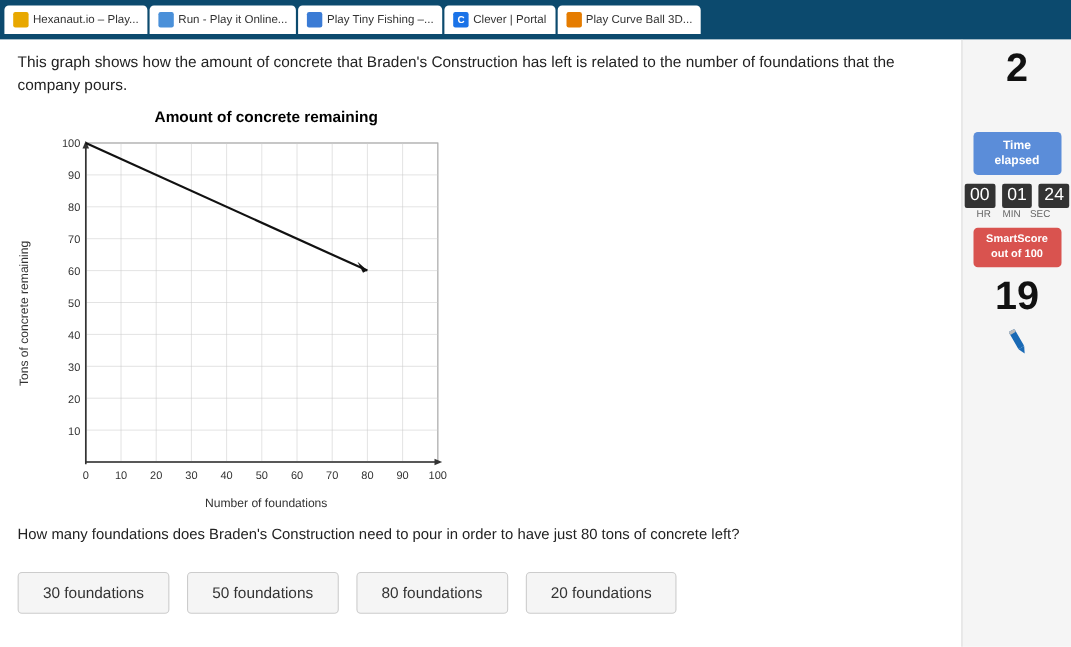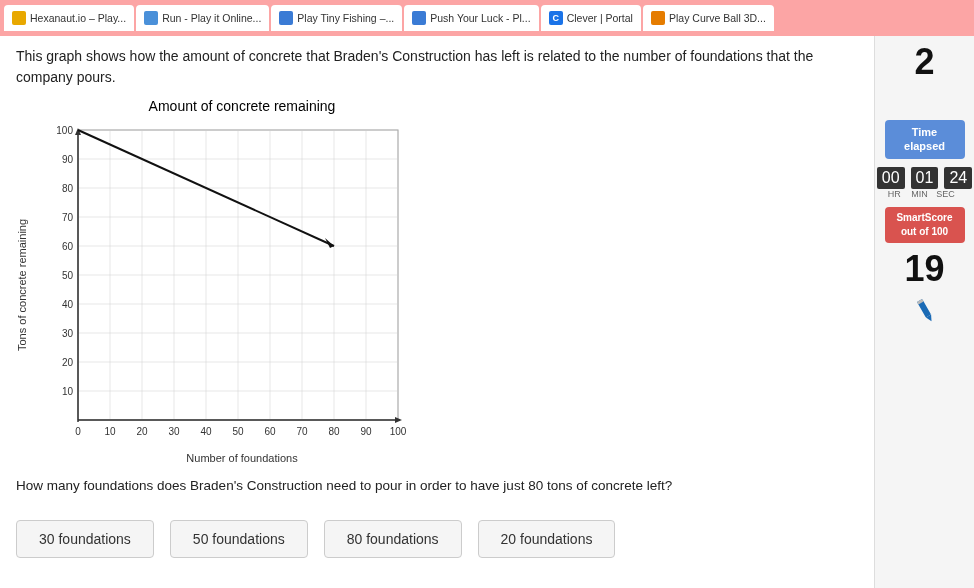--- a/index.html
+++ b/index.html
@@ -7,21 +7,21 @@
       font-family: Arial, sans-serif;
       background: #fff;
       width: 974px;
       height: 588px;
       overflow: hidden;
       position: relative;
     }
 
     
     .tabs-bar {
-      background: #fca5a5;
+      background: #0c4a6e;
       display: flex;
       align-items: center;
       height: 36px;
       padding: 0 4px;
       font-size: 11px;
       gap: 2px;
     }
     .tab-item {
       display: flex;
       align-items: center;
@@ -77,21 +77,21 @@
 
     
     .graph-container {
       display: flex;
       justify-content: flex-start;
       margin-bottom: 12px;
     }
 
     .graph-title {
       font-size: 14px;
-      font-weight: normal;
+      font-weight: bold;
       text-align: center;
       margin-bottom: 6px;
       margin-left: 50px;
     }
 
     .graph-wrapper {
       position: relative;
       display: flex;
       flex-direction: column;
     }
@@ -257,24 +257,20 @@
     <div class="tab-favicon tab-icon-hex"></div>
     <span class="tab-label">Hexanaut.io – Play...</span>
   </div>
   <div class="tab-item">
     <div class="tab-favicon tab-icon-run"></div>
     <span class="tab-label">Run - Play it Online...</span>
   </div>
   <div class="tab-item">
     <div class="tab-favicon tab-icon-fish"></div>
     <span class="tab-label">Play Tiny Fishing –...</span>
-  </div>
-  <div class="tab-item">
-    <div class="tab-favicon tab-icon-luck"></div>
-    <span class="tab-label">Push Your Luck - Pl...</span>
   </div>
   <div class="tab-item">
     <div class="tab-favicon tab-icon-clever">C</div>
     <span class="tab-label">Clever | Portal</span>
   </div>
   <div class="tab-item">
     <div class="tab-favicon tab-icon-curve"></div>
     <span class="tab-label">Play Curve Ball 3D...</span>
   </div>
 </div>

